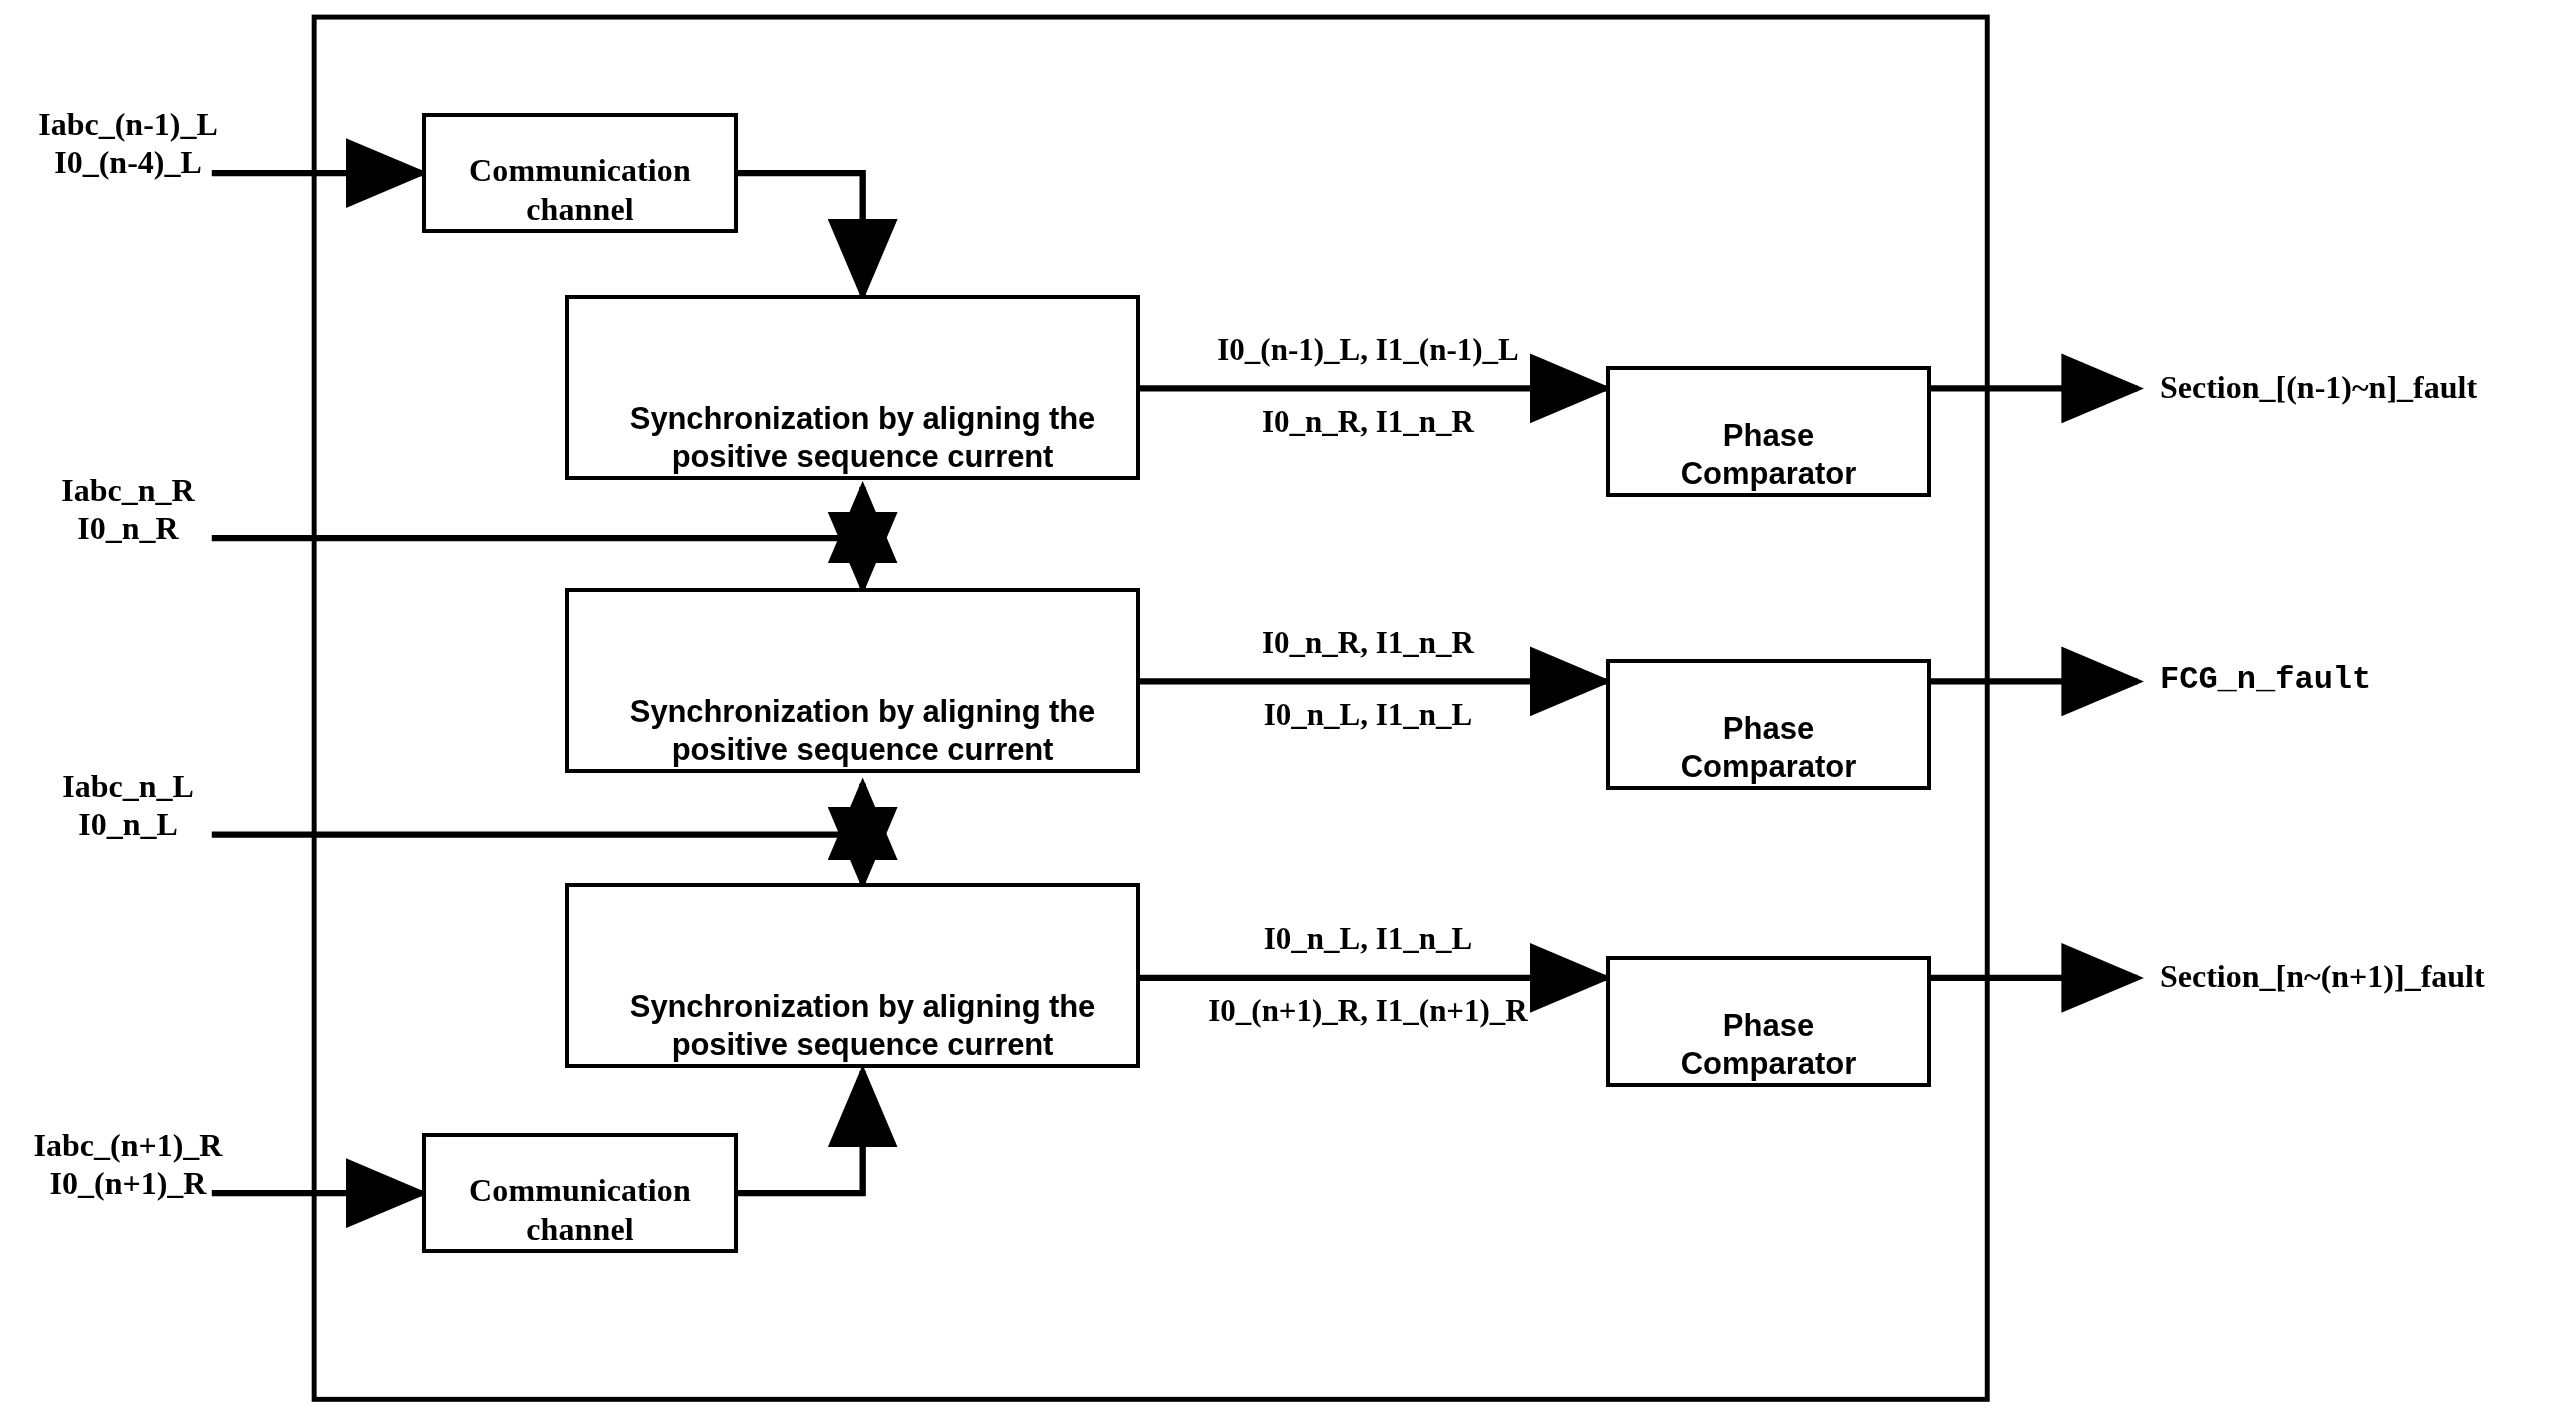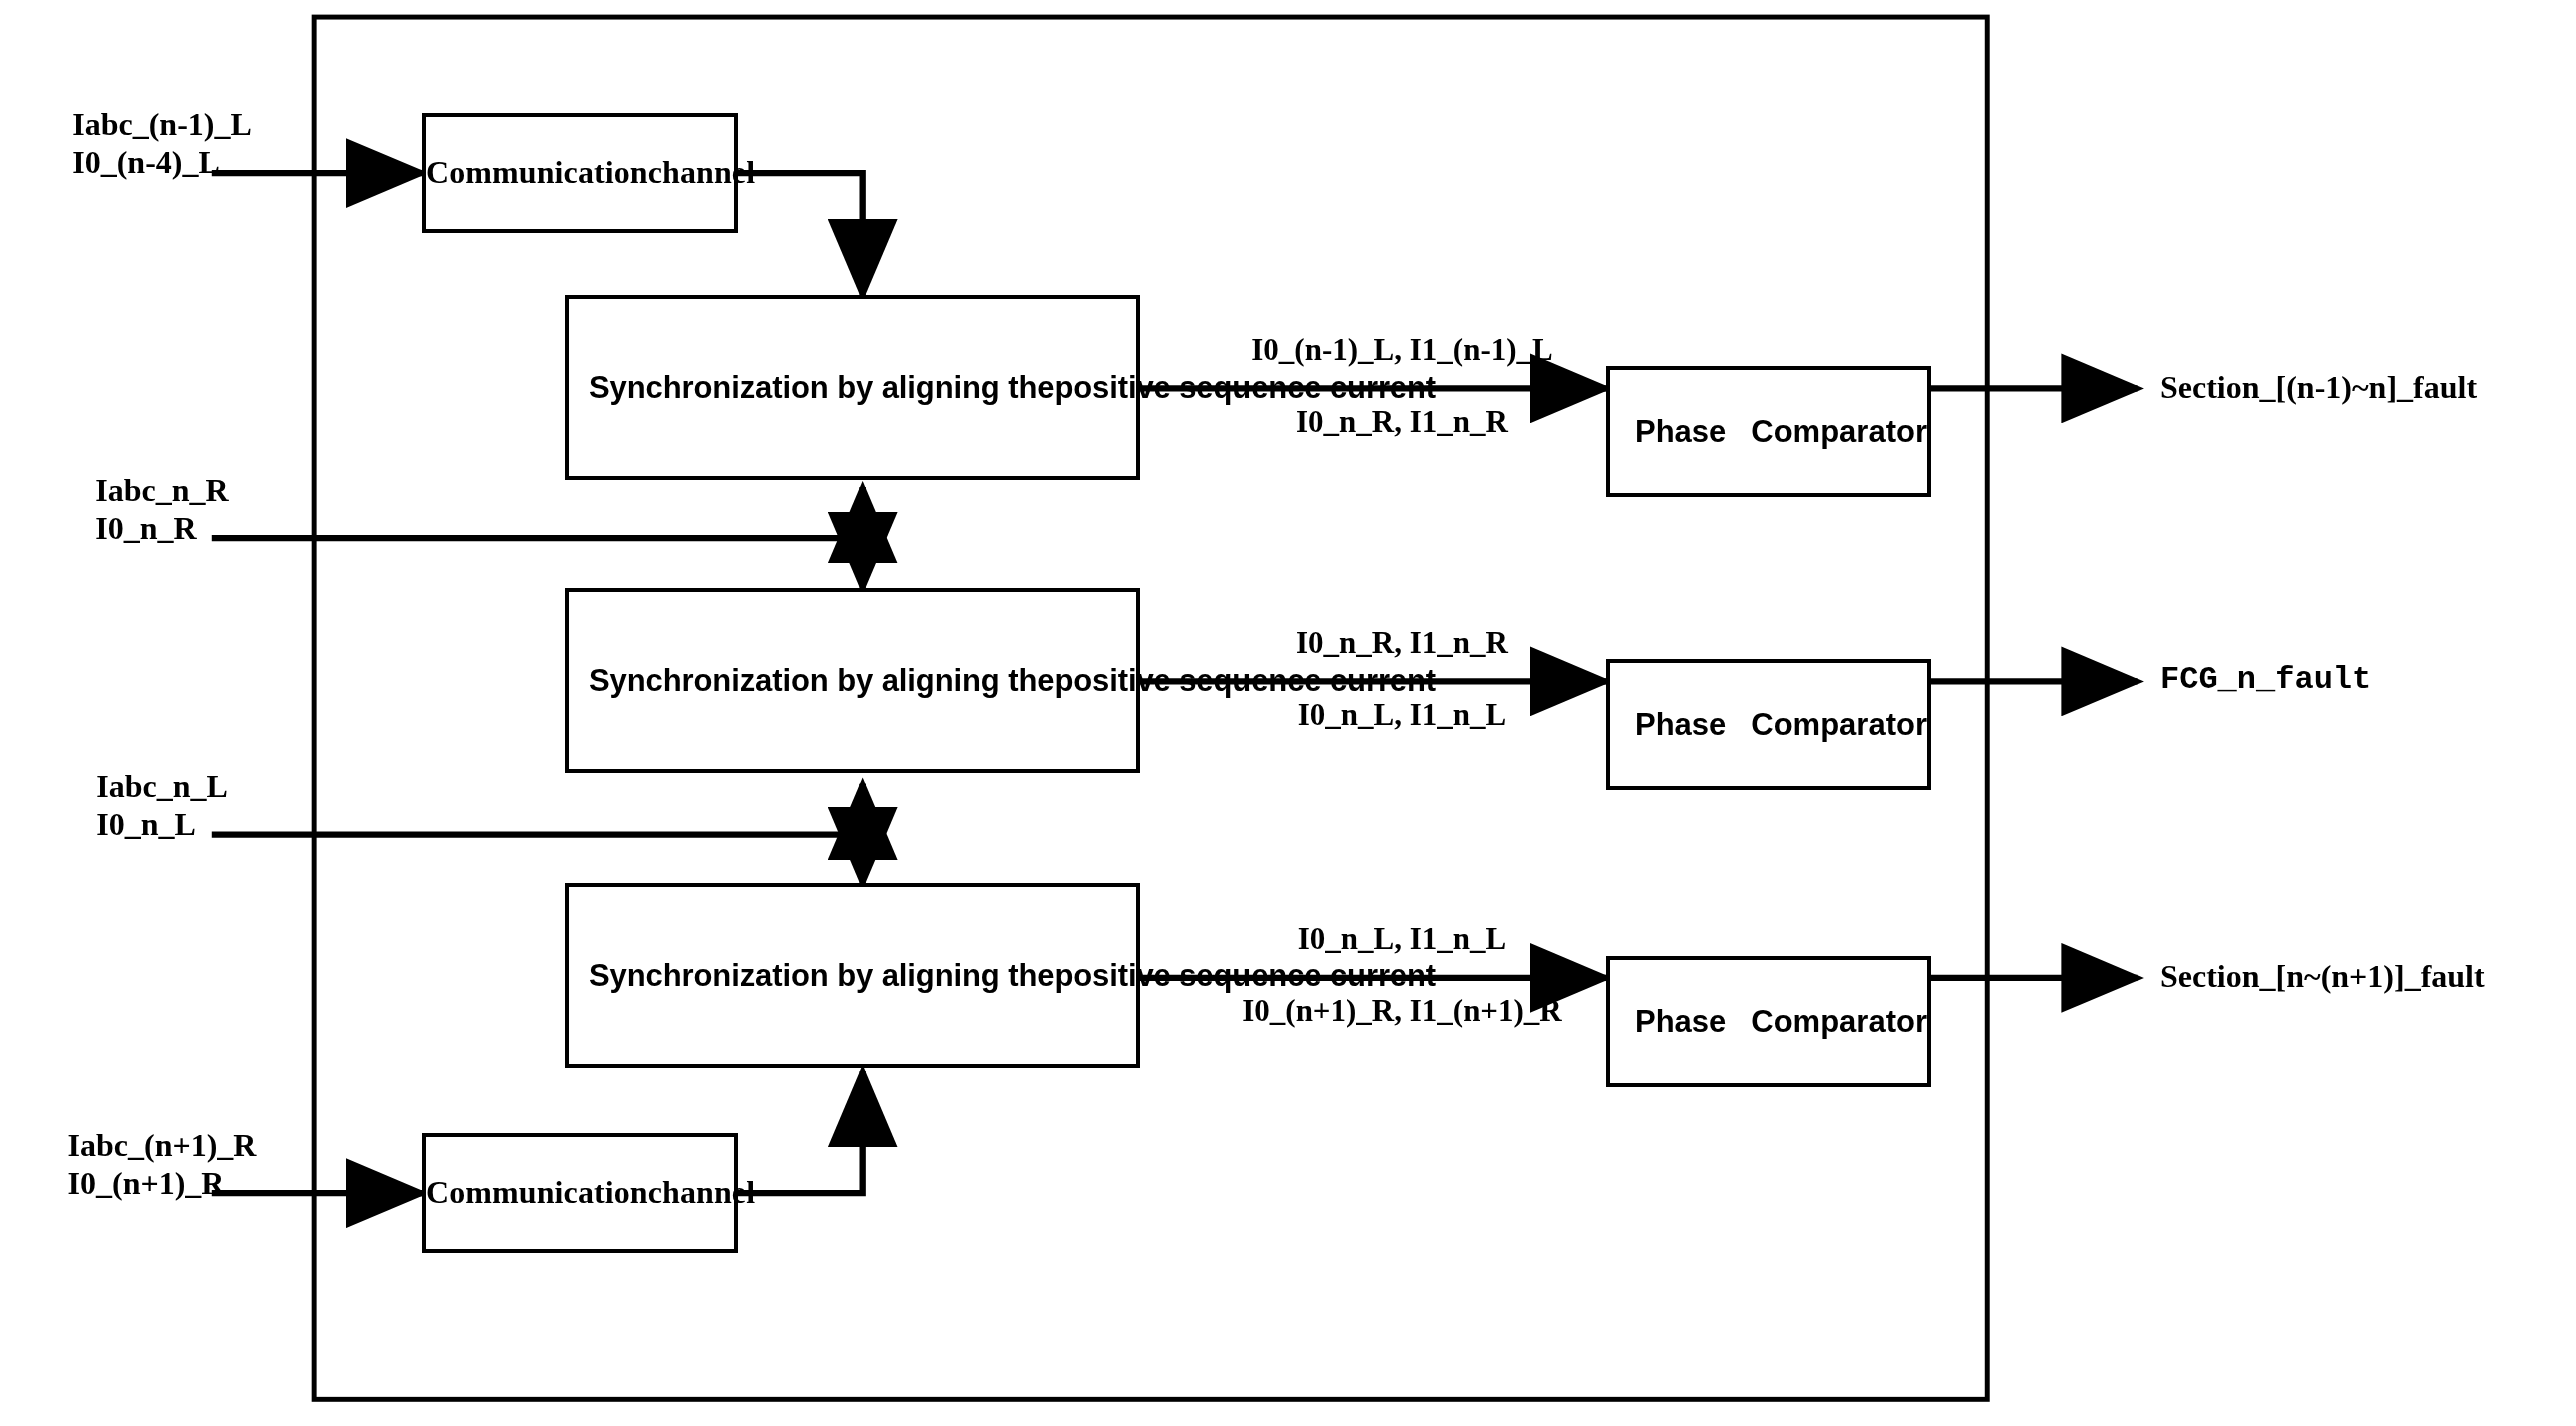--- a/index.html
+++ b/index.html
@@ -24,23 +24,23 @@
     top: 0;
     width: 2576px;
     height: 1427px;
   }
   .node {
     position: absolute;
     box-sizing: border-box;
     background: #ffffff;
     border: 4.2px solid #000000;
     display: flex;
-    flex-direction: row;
+    flex-direction: column;
     align-items: center;
-    justify-content: space-between;
+    justify-content: flex-end;
     text-align: center;
     color: #000000;
   }
   .node-line {
     display: block;
     width: 100%;
     line-height: 1.22;
     white-space: nowrap;
   }
   .comm-node {
@@ -72,21 +72,21 @@
   }
   .lbl-io {
     font-size: 32px;
   }
   .lbl-mid {
     font-size: 31px;
   }
   .lbl-out {
     font-size: 32px;
   }
-  .lbl-center { transform: translateX(-50%); margin-left: 34px; }
+  .lbl-center { text-align: center; transform: translateX(-50%); }
   .lbl-left   { text-align: left; }
   .lbl-block  { display: block; }
 </style>
 </head>
 <body>
 
 <div id="canvas">
 
   <svg class="layer" viewBox="0 0 3649 2021" xmlns="http://www.w3.org/2000/svg">
     <defs>

